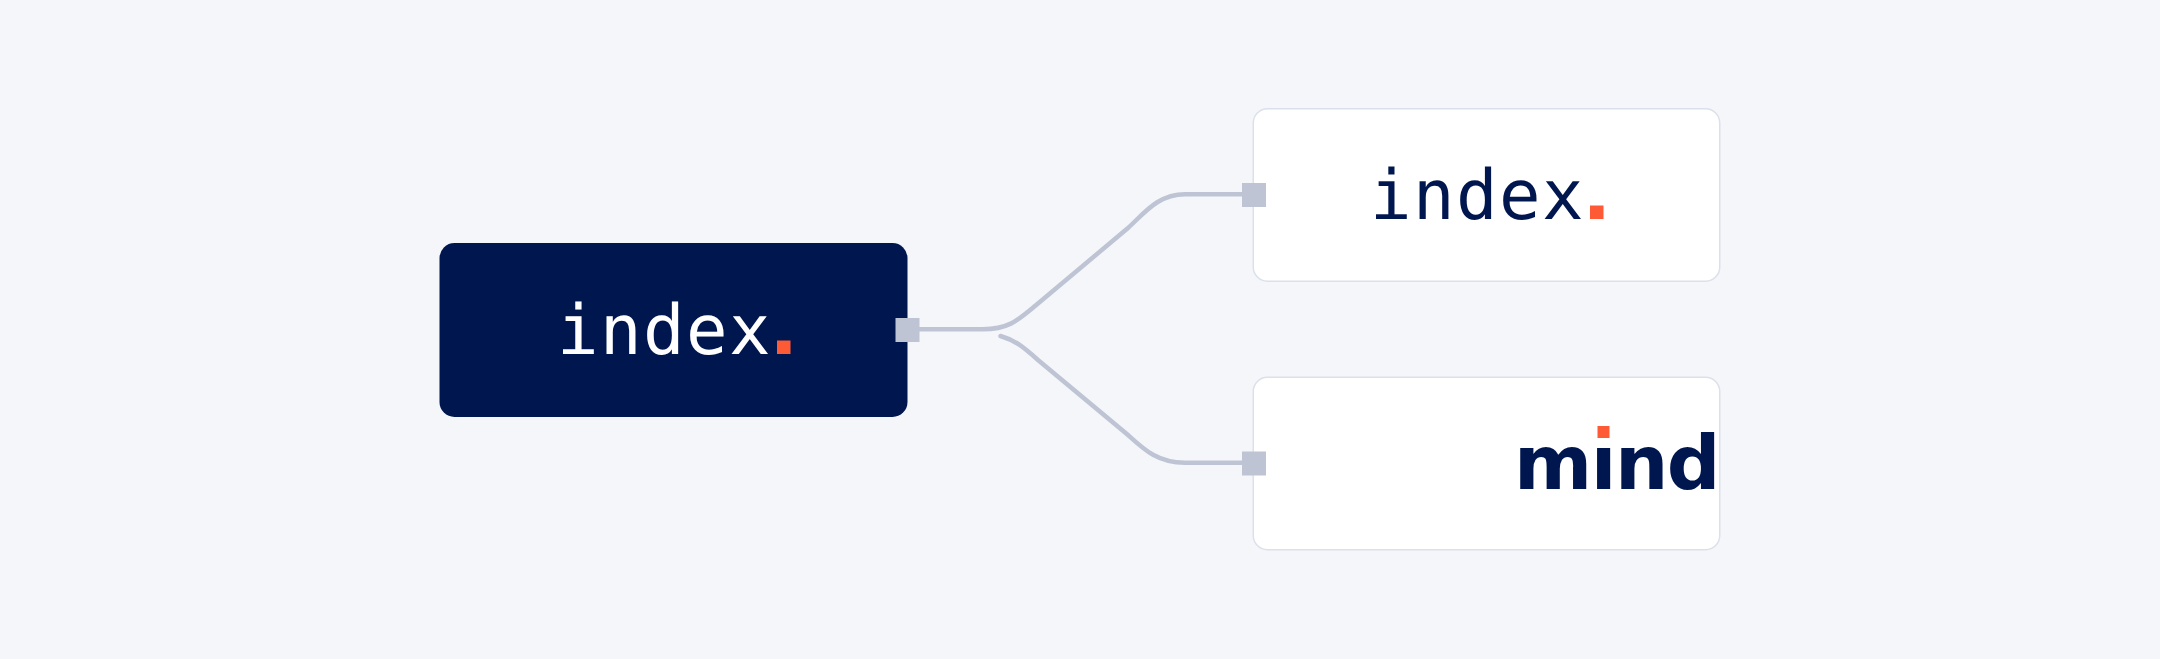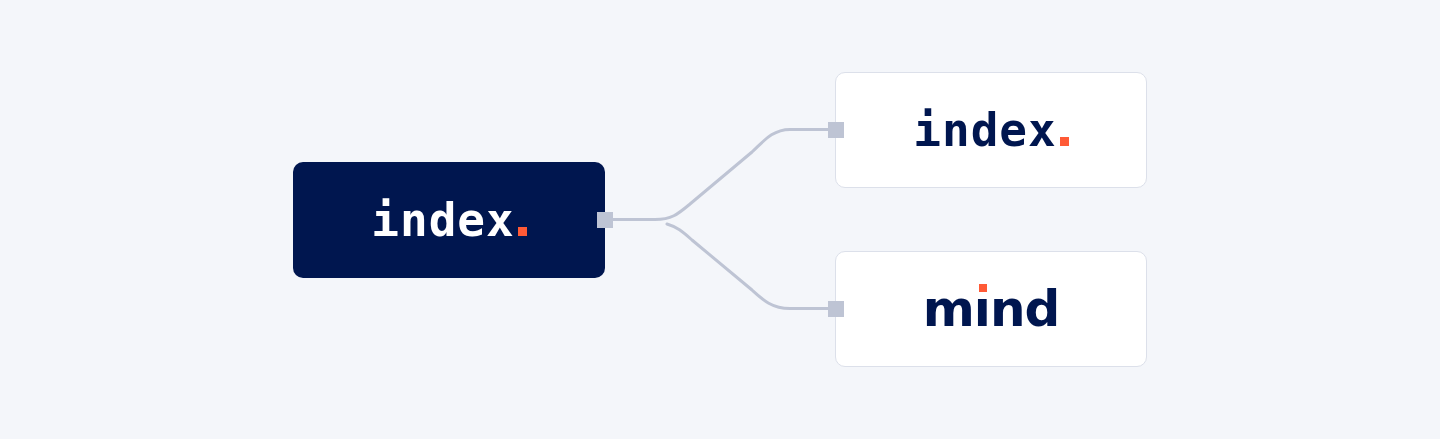--- a/index.html
+++ b/index.html
@@ -36,24 +36,24 @@
       background: #00164F;
     }
     .node-child {
       left: 835px;
       width: 312px;
       height: 116px;
       background: #FFFFFF;
       border: 1px solid #DCE0EA;
     }
     .node-child-1 { top: 72px; }
-    .node-child-2 { top: 251px; }
+    .node-child-2 { top: 251px; justify-content: flex-end; }
 
     .logo {
-      font-weight: bold;
+      font-weight: normal;
       font-size: 46px;
       letter-spacing: 1px;
       line-height: 1;
       position: relative;
       display: inline-flex;
       align-items: baseline;
       justify-content: center;
     }
     .logo-light { color: #FFFFFF; }
     .logo-dark { color: #00164F; }

